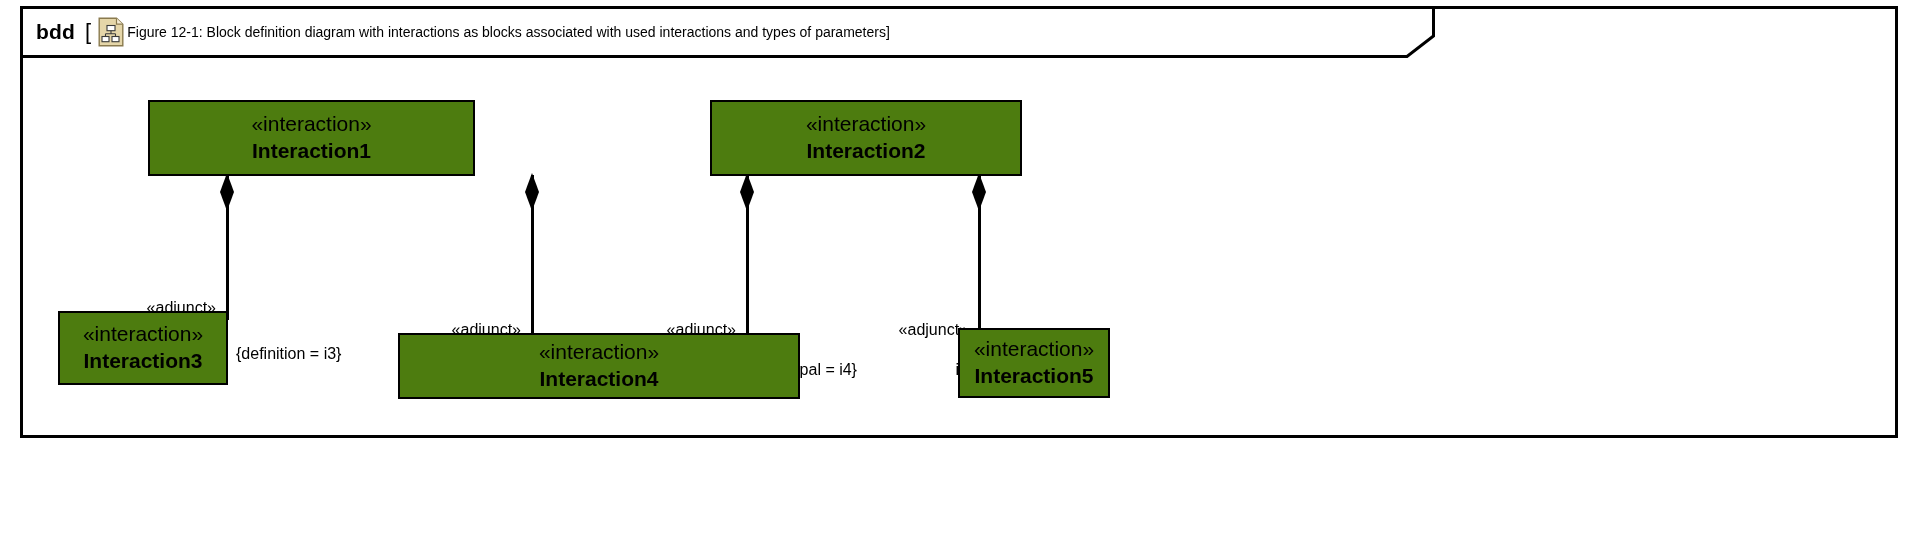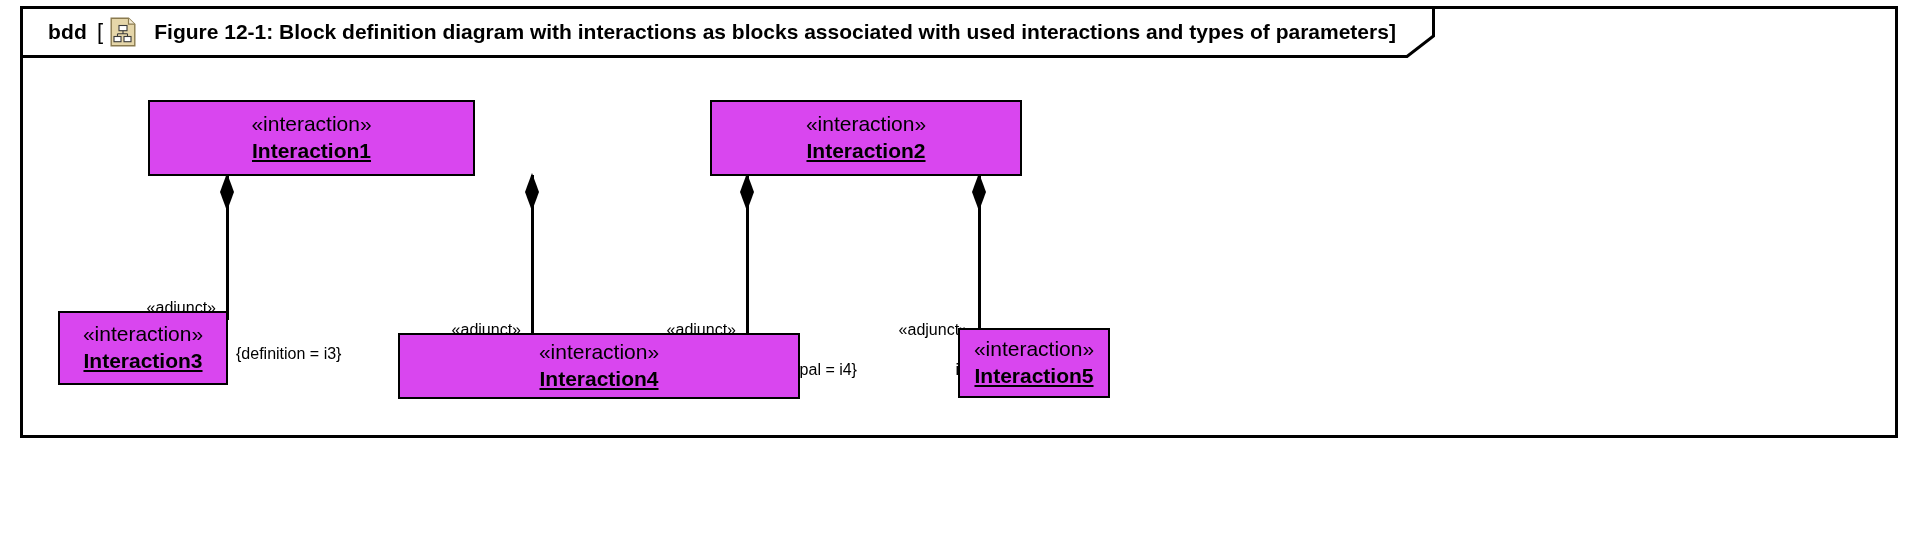--- a/index.html
+++ b/index.html
@@ -36,21 +36,21 @@
   
   .frame-title {
     position: absolute;
     left: 20px;
     top: 6px;
     height: 52px;
     background: #ffffff;
     box-sizing: border-box;
     display: flex;
     align-items: center;
-    padding: 0 0 0 28px;
+    padding: 0 0 0 16px;
     white-space: nowrap;
     z-index: 4;
     
     -webkit-clip-path: polygon(0 0, 100% 0, 100% 58%, calc(100% - 26px) 100%, 0 100%);
     clip-path: polygon(0 0, 100% 0, 100% 58%, calc(100% - 26px) 100%, 0 100%);
     width: 1415px;
   }
   
   .frame-title-border {
     position: absolute;
@@ -66,55 +66,53 @@
     font-weight: bold;
     font-size: 21px;
     letter-spacing: 0.2px;
   }
   .bracket {
     font-size: 22px;
     margin-left: 10px;
     margin-right: 7px;
   }
   .title-text {
-    font-size: 21px;
-    margin-left: 18px;
-    font-weight: bold;
+    font-size: 14px;
+    margin-left: 3px;
   }
 
   
   .bdd-icon {
     width: 26px;
     height: 30px;
     flex: 0 0 auto;
     display: block;
   }
 
   
   .block {
     position: absolute;
     border: 2.5px solid #000000;
-    background: #d946ef;
+    background: #4d7c0f;
     box-sizing: border-box;
     display: flex;
     flex-direction: column;
     align-items: center;
     justify-content: center;
     z-index: 3;
   }
   .block .stereo {
     font-size: 21px;
     line-height: 1.28;
     font-weight: normal;
   }
   .block .bname {
     font-size: 21px;
     line-height: 1.28;
     font-weight: bold;
-    text-decoration: underline;
   }
 
   
   .vline {
     position: absolute;
     width: 3px;
     background: #000000;
     z-index: 1;
   }
   .diamond {

